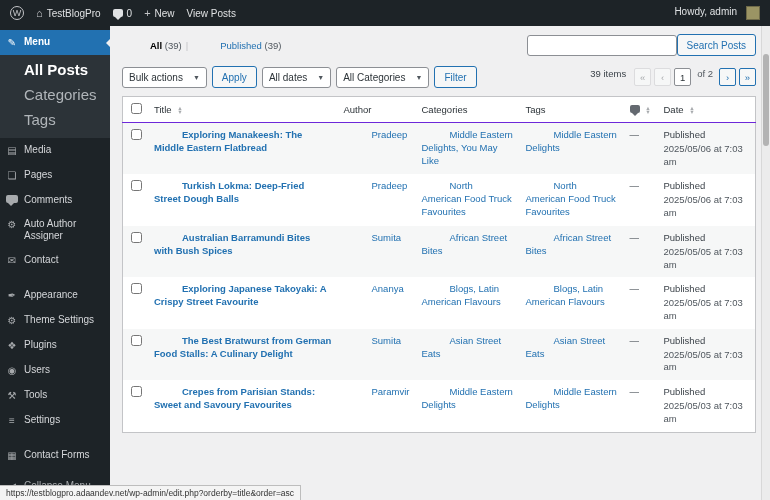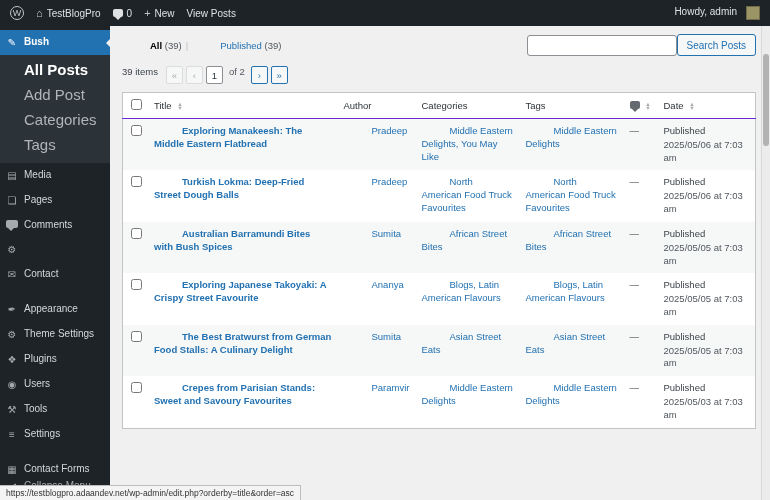--- a/index.html
+++ b/index.html
@@ -128,42 +128,42 @@
     <span class="avatar"></span>
   </span>
 </div>
 
 <div class="main-wrap">
 
   <aside class="sidebar">
     <nav id="sidebar-menu">
         <div class="menu-item active">
           <span class="mi-icon">✎</span>
-          <span class="mi-label">Bush</span>
+          <span class="mi-label">Menu</span>
         </div>
         <div class="submenu">
           <div class="submenu-item current">All Posts</div>
-          <div class="submenu-item">Add Post</div>
           <div class="submenu-item">Categories</div>
           <div class="submenu-item">Tags</div>
         </div>
         <div class="menu-item">
           <span class="mi-icon">▤</span>
           <span class="mi-label">Media</span>
         </div>
         <div class="menu-item">
           <span class="mi-icon">❏</span>
           <span class="mi-label">Pages</span>
         </div>
         <div class="menu-item">
           <span class="mi-icon bubble-icon"></span>
           <span class="mi-label">Comments</span>
         </div>
         <div class="menu-item">
           <span class="mi-icon">⚙</span>
+          <span class="mi-label">Auto Author Assigner</span>
         </div>
         <div class="menu-item">
           <span class="mi-icon">✉</span>
           <span class="mi-label">Contact</span>
         </div>
         <div class="menu-item gap">
           <span class="mi-icon">✒</span>
           <span class="mi-label">Appearance</span>
         </div>
         <div class="menu-item">
@@ -200,20 +200,36 @@
   <main class="content">
     <div class="topbar">
       <div class="views" id="views"><a class="view-link current"><span class="view-label">All</span> <span class="view-count">(39)</span></a><span class="sep">|</span><a class="view-link"><span class="view-label">Published</span> <span class="view-count">(39)</span></a></div>
       <div class="searchbox">
         <input class="search-input" type="text" value="" style="">
         <button class="btn">Search Posts</button>
       </div>
     </div>
 
     <div class="filterbar">
+      <div class="fleft">
+        <span class="select">
+          <span>Bulk actions</span>
+          <span class="arr">▼</span>
+        </span>
+        <button class="btn">Apply</button>
+        <span class="select">
+          <span>All dates</span>
+          <span class="arr">▼</span>
+        </span>
+        <span class="select">
+          <span>All Categories</span>
+          <span class="arr">▼</span>
+        </span>
+        <button class="btn">Filter</button>
+      </div>
       <div class="fright">
         <span class="items-label">39 items</span>
         <span class="page-btn">«</span>
         <span class="page-btn">‹</span>
         <span class="page-btn current">1</span>
         <span class="of-label">of 2</span>
         <span class="page-btn enabled">›</span>
         <span class="page-btn enabled">»</span>
       </div>
     </div>

